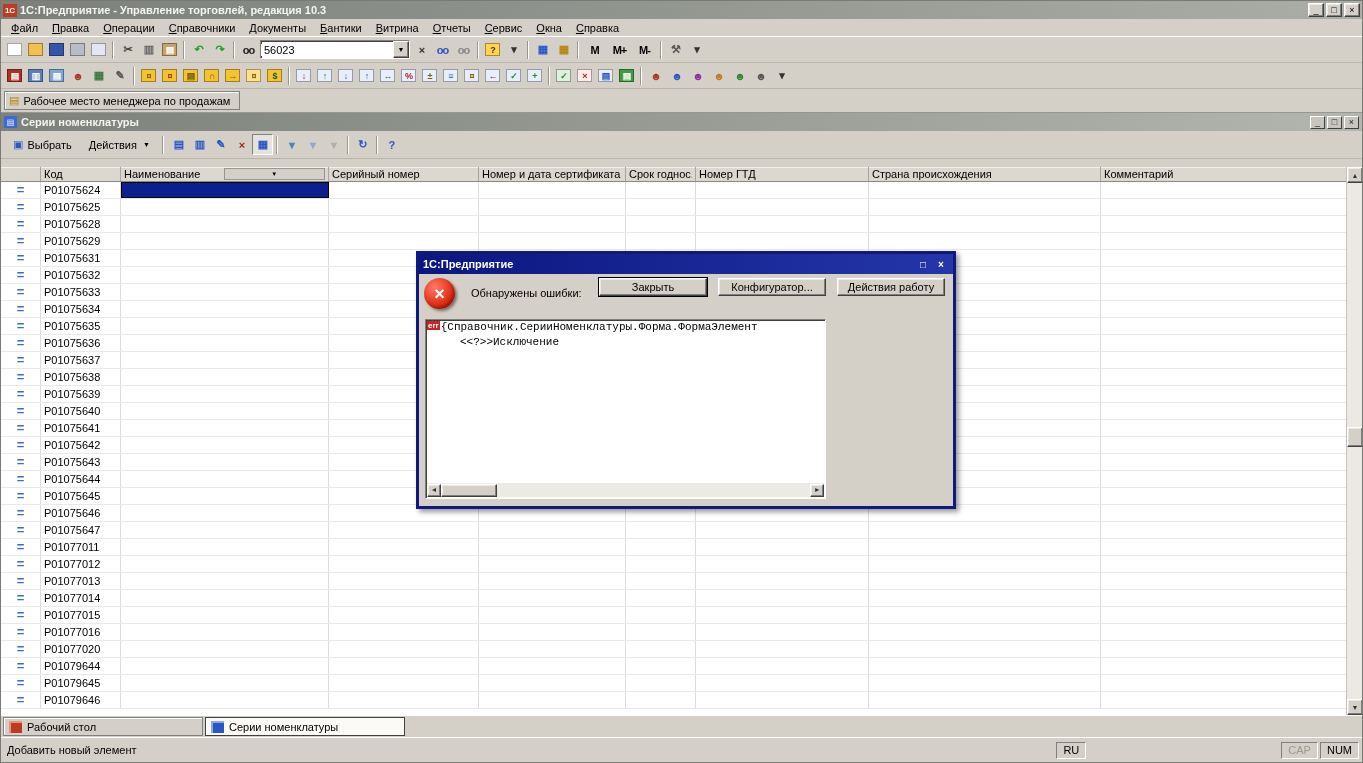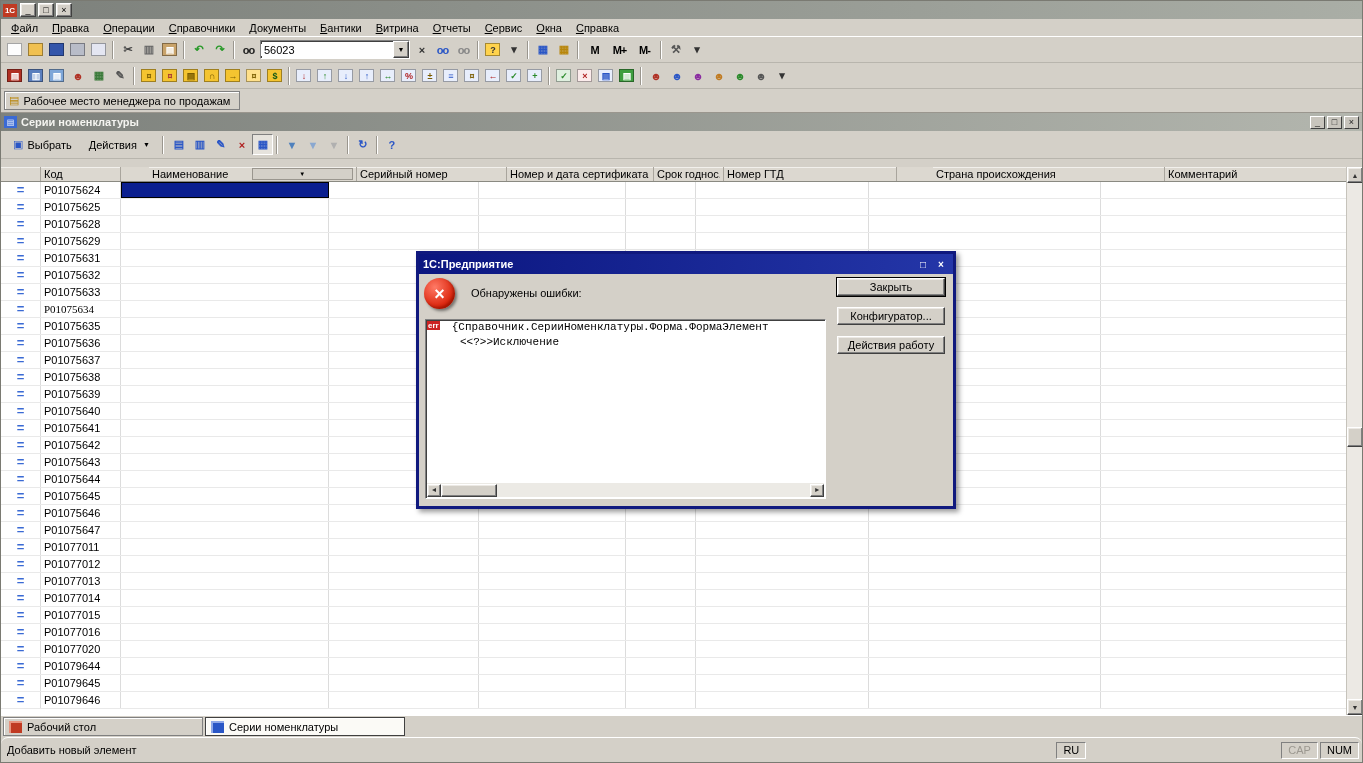--- a/index.html
+++ b/index.html
@@ -77,54 +77,55 @@
 
   
   .window-tabs{height:22px;display:flex;align-items:flex-end;gap:2px;padding:2px 2px 1px 2px;background:#d4d0c8;border-top:1px solid #fff;flex:0 0 auto;}
   .app-tab{display:flex;align-items:center;gap:5px;width:200px;height:19px;padding:0 5px;background:#d4d0c8;border:1px solid #808080;box-shadow:inset 1px 1px 0 #fff;white-space:nowrap;overflow:hidden;}
   .app-tab.active{background:#fbfaf6;border-color:#404040;}
   .tab-ic{width:13px;height:12px;flex:0 0 auto;}
   .tab-ic.red{background:#c03a22;box-shadow:inset 2px 2px 0 #e8937e;}
   .tab-ic.blue{background:#2a56c6;box-shadow:inset 2px 2px 0 #8fa8e8;}
 
   
-  .statusbar{height:25px;display:flex;align-items:center;background:#d4d0c8;border-top:1px solid #fff;padding:0 3px;flex:0 0 auto;border-radius:7px;}
+  .statusbar{height:25px;display:flex;align-items:center;background:#d4d0c8;border-top:1px solid #fff;padding:0 3px;flex:0 0 auto;}
   .status-hint{flex:1;padding-left:3px;}
   .status-cell{height:17px;display:flex;align-items:center;justify-content:center;padding:0 6px;border:1px solid;border-color:#808080 #fff #fff #808080;margin-left:2px;}
   .status-cell.lang{margin-right:193px;}
   .status-cell.dim{color:#9c9890;}
 
   
   .dialog{position:absolute;left:415px;top:250px;width:540px;height:258px;background:#d4d0c8;border:3px solid #10197e;box-shadow:3px 3px 5px rgba(0,0,0,.4);z-index:50;}
   .dlg-title{height:20px;background:linear-gradient(90deg,#0b1680,#2436a8);display:flex;align-items:center;padding:0 4px;color:#fff;font-weight:bold;}
   .dlg-title .t{flex:1;}
   .dlg-tbtn{width:16px;height:14px;display:flex;align-items:center;justify-content:center;color:#fff;font-size:10px;margin-left:2px;}
   .dlg-body{position:relative;height:232px;}
   .err-icon{position:absolute;left:5px;top:4px;width:31px;height:31px;border-radius:50%;background:radial-gradient(circle at 35% 30%,#ff7a66,#d81e05 72%);display:flex;align-items:center;justify-content:center;box-shadow:2px 2px 3px rgba(0,0,0,.45),inset -2px -2px 3px rgba(0,0,0,.25);}
   .err-icon span{color:#fff;font-weight:bold;font-size:18px;line-height:18px;}
   .dlg-msg{position:absolute;left:52px;top:13px;}
-  .dialog-buttons{position:absolute;top:4px;right:8px;display:flex;flex-direction:column;gap:11px;}
+  .dialog-buttons{position:absolute;top:4px;right:8px;display:flex;flex-direction:row;gap:11px;}
   .dlg-btn{width:108px;height:18px;background:#d4d0c8;border:1px solid;border-color:#fff #404040 #404040 #fff;box-shadow:inset -1px -1px 0 #808080,inset 1px 1px 0 #ece9e4;font:11px "Liberation Sans",sans-serif;cursor:default;}
   .dlg-btn.default{outline:1px solid #000;}
   .err-box{position:absolute;left:6px;top:45px;width:401px;height:180px;background:#fff;border:1px solid;border-color:#808080 #fff #fff #808080;box-shadow:inset 1px 1px 0 #404040;font:11px "Liberation Mono","DejaVu Sans Mono",monospace;overflow:hidden;}
   .err-line{white-space:nowrap;line-height:15px;}
   .err-line.indent{padding-left:34px;}
-  .err-badge{display:inline-block;background:#cc2222;color:#fff;font:bold 8px "Liberation Sans",sans-serif;padding:0 1px;margin:1px 12px 0 1px;vertical-align:top;}
+  .err-badge{display:inline-block;background:#cc2222;color:#fff;font:bold 8px "Liberation Sans",sans-serif;padding:0 1px;margin:1px 1px 0 1px;vertical-align:top;}
   .hscroll{position:absolute;left:1px;right:1px;bottom:1px;height:14px;background:#eceae5;display:flex;align-items:center;}
   .hs-btn{width:14px;height:13px;display:flex;align-items:center;justify-content:center;font-size:7px;color:#333;flex:0 0 auto;}
   .hs-thumb{width:56px;height:13px;flex:0 0 auto;}
   .hs-track{flex:1;}
 </style>
 </head>
 <body>
 
 <div class="app">
 
   <div class="titlebar">
     <span class="app-icon">1С</span>
+    <span class="title-text">1С:Предприятие - Управление торговлей, редакция 10.3</span>
     <span class="win-btns">
       <span class="wbtn raised">_</span>
       <span class="wbtn raised">□</span>
       <span class="wbtn raised">×</span>
     </span>
   </div>
 
   <div class="menubar">
       <div class="menu-item"><u>Ф</u>айл</div>
       <div class="menu-item"><u>П</u>равка</div>
@@ -400,37 +401,37 @@
 
   <div class="table-gap"></div>
 
   <div class="table-wrap">
     <div class="grid">
       <div class="thead">
           <div class="th" style="width: 40px;"></div>
           <div class="th" style="width: 80px;">
             <span>Код</span>
           </div>
-          <div class="th" style="width: 208px; margin-left: 28px;">
+          <div class="th" style="width: 208px;">
             <span>Наименование</span>
             <span class="hdr-dd">▼</span>
           </div>
           <div class="th" style="width: 150px;">
             <span>Серийный номер</span>
           </div>
           <div class="th" style="width: 147px;">
             <span>Номер и дата сертификата</span>
           </div>
           <div class="th" style="width: 70px;">
             <span>Срок годнос...</span>
           </div>
           <div class="th" style="width: 173px;">
             <span>Номер ГТД</span>
           </div>
-          <div class="th" style="width: 232px; margin-left: 36px;">
+          <div class="th" style="width: 232px;">
             <span>Страна происхождения</span>
           </div>
           <div class="th flex">
             <span>Комментарий</span>
           </div>
         </div>
       <div class="tbody">
           <div class="tr">
             <div class="td icon-cell" style="width: 40px;">
               <span class="item-glyph">=</span>
@@ -519,21 +520,21 @@
             <div class="td" style="width: 147px;"></div>
             <div class="td" style="width: 70px;"></div>
             <div class="td" style="width: 173px;"></div>
             <div class="td" style="width: 232px;"></div>
             <div class="td flex"></div>
           </div>
           <div class="tr">
             <div class="td icon-cell" style="width: 40px;">
               <span class="item-glyph">=</span>
             </div>
-            <div class="td" style="width: 80px; font-family: Liberation Serif, serif;">P01075634</div>
+            <div class="td" style="width: 80px;">P01075634</div>
             <div class="td" style="width: 208px;"></div>
             <div class="td" style="width: 150px;"></div>
             <div class="td" style="width: 147px;"></div>
             <div class="td" style="width: 70px;"></div>
             <div class="td" style="width: 173px;"></div>
             <div class="td" style="width: 232px;"></div>
             <div class="td flex"></div>
           </div>
           <div class="tr">
             <div class="td icon-cell" style="width: 40px;">

